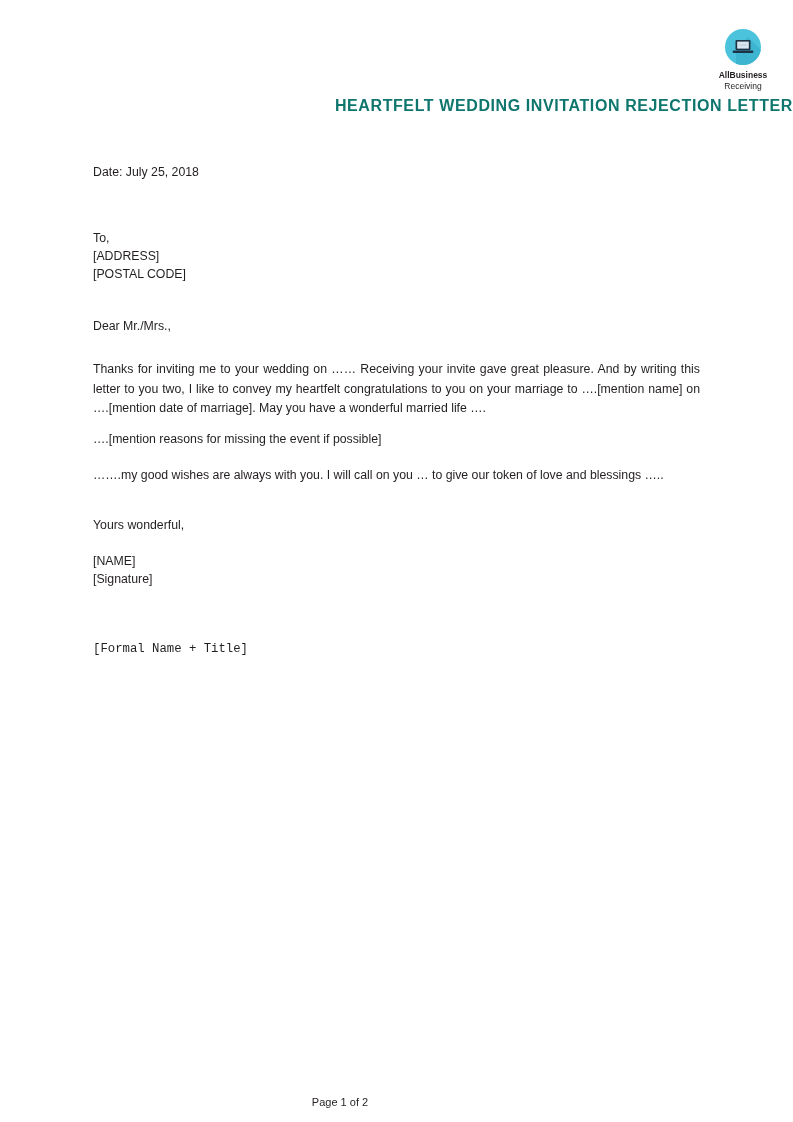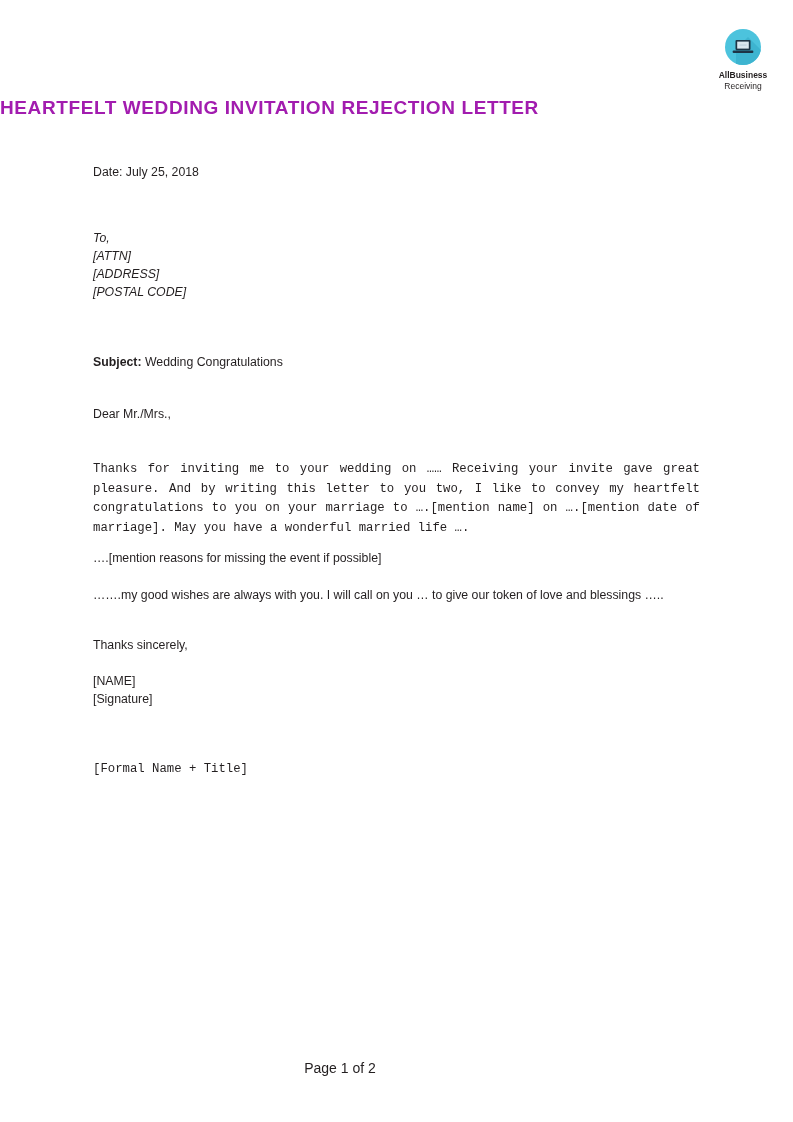--- a/index.html
+++ b/index.html
@@ -48,80 +48,79 @@
   }
   .brand-text .l1 { font-weight: 600; }
   .brand-text .l2 { font-weight: 400; }
 
   
   .doc-title {
     position: absolute;
     top: 97px;
     left: 0;
     width: 793px;
-    text-align: left;
+    text-align: right;
     font-family: "Liberation Sans", sans-serif;
-    font-size: 19px;
+    font-size: 16px;
     font-weight: bold;
     letter-spacing: 0.6px;
-    color: #a21caf;
+    color: #0f766e;
   }
 
   
   .letter {
     position: absolute;
     left: 93px;
     top: 163px;
     width: 607px;
     font-size: 12.3px;
     line-height: 18px;
     color: #231f20;
   }
 
   .line-date { margin: 0 0 0 0; }
 
   .addr {
     margin: 48px 0 12px 0;
     line-height: 18px;
-    font-style: italic;
   }
   .addr div { white-space: pre; }
 
   .subject {
     margin: 52px 0 0 0;
   }
   .subject .lbl { font-weight: bold; }
 
   .salutation {
     margin: 34px 0 0 0;
   }
 
   .para {
     margin: 0;
     text-align: justify;
     line-height: 19.6px;
   }
-  .para-1 { margin-top: 37px; font-family: Liberation Mono, monospace; }
+  .para-1 { margin-top: 25px; }
   .para-2 { margin-top: 11px; }
   .para-3 { margin-top: 17px; }
   .para-4 { margin-top: 12px; text-align: left; }
 
   .closing { margin-top: 30px; }
   .sig-name { margin-top: 18px; }
   .sig-line { }
   .formal { margin-top: 52px; font-family: Liberation Mono, monospace; }
 
   
   .footer {
     position: absolute;
     left: 0;
-    top: 1060px;
+    top: 1096px;
     width: 680px;
     text-align: center;
-    font-size: 14px;
+    font-size: 11px;
     color: #231f20;
   }
 </style>
 </head>
 <body>
 
 <div class="page">
 
   <div class="brand">
     <div class="brand-mark">
@@ -150,36 +149,32 @@
   </div>
 
   <div class="doc-title">HEARTFELT WEDDING INVITATION REJECTION  LETTER</div>
 
   <div class="letter">
 
     <div class="line-date">Date: July 25, 2018</div>
 
     <div class="addr">
       <div>To,</div>
-      <div>[ATTN]</div>
       <div>[ADDRESS]</div>
       <div>[POSTAL CODE]</div>
     </div>
 
-    <div class="subject">
-      <span class="lbl">Subject:</span><span> </span><span>Wedding Congratulations</span>
-    </div>
 
     <div class="salutation">Dear Mr./Mrs.,</div>
 
     <p class="para para-1">Thanks for inviting me to your wedding on …… Receiving your invite gave great pleasure. And by writing this letter to you two, I like to convey my heartfelt congratulations to you on your marriage to ….[mention name] on ….[mention date of marriage]. May you have a wonderful married life ….</p>
     <p class="para para-2">….[mention reasons for missing the event if possible]</p>
     <p class="para para-3">…….my good wishes are always with you.  I will call on you … to give our token of love and blessings …..</p>
 
-    <div class="closing">Thanks sincerely,</div>
+    <div class="closing">Yours wonderful,</div>
     <div class="sig-name">[NAME]</div>
     <div class="sig-line">[Signature]</div>
     <div class="formal">[Formal Name + Title]</div>
 
   </div>
 
   <div class="footer">Page 1 of 2</div>
 
 </div>
 

